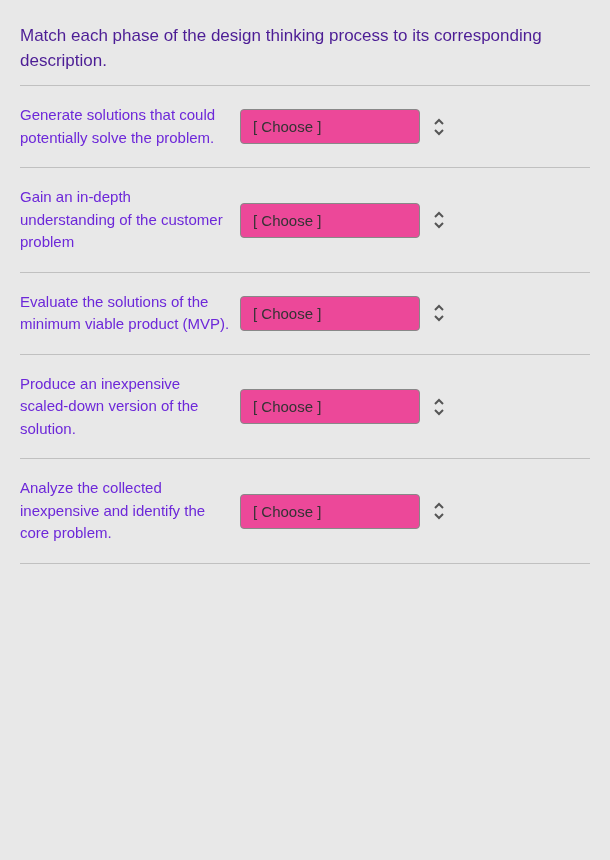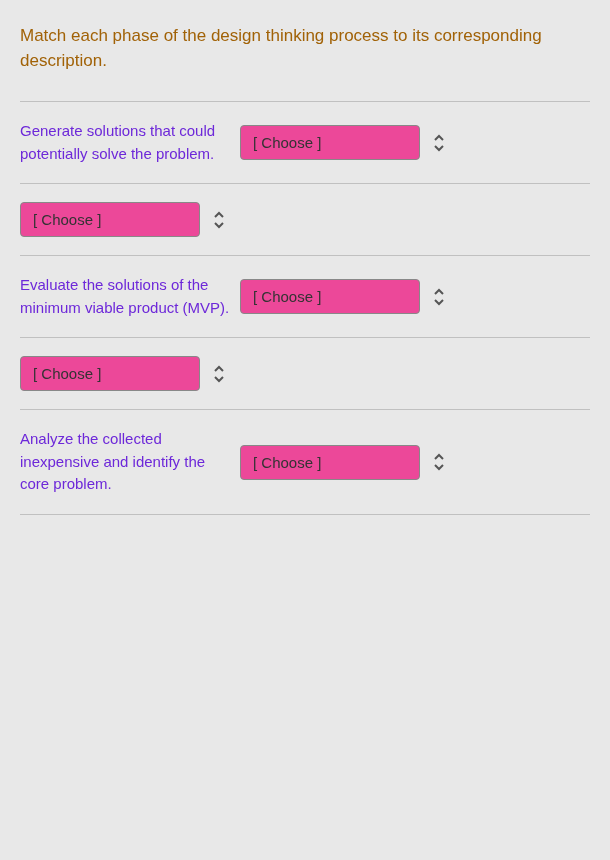--- a/index.html
+++ b/index.html
@@ -21,22 +21,22 @@
       width: 610px;
       min-height: 860px;
       background-color: #e8e8e8;
       padding: 24px 20px 30px 20px;
     }
 
     .question-title {
       font-size: 17px;
       font-weight: 400;
       line-height: 1.45;
-      color: #a16207;
-      margin-bottom: 28px;
+      color: #4c1d95;
+      margin-bottom: 12px;
     }
 
     .divider {
       border: none;
       border-top: 1px solid #c0c0c0;
       margin: 0;
     }
 
     .row {
       display: flex;
@@ -118,20 +118,21 @@
           <div class="select-container"><select class="row-select"><option value="[ Choose ]">[ Choose ]</option><option value="Empathize">Empathize</option><option value="Define">Define</option><option value="Ideate">Ideate</option><option value="Prototype">Prototype</option><option value="Test">Test</option></select></div>
           <span class="chevron-icon">
             <svg viewBox="0 0 18 18" fill="none" stroke="#555" stroke-width="2">
     <polyline points="5,6 9,2 13,6"></polyline>
     <polyline points="5,12 9,16 13,12"></polyline>
   </svg>
           </span>
         </div>
       </div>
       <div class="row">
+        <div class="row-description">Gain an in-depth understanding of the customer problem</div>
         <div class="row-select-wrapper">
           <div class="select-container"><select class="row-select"><option value="[ Choose ]">[ Choose ]</option><option value="Empathize">Empathize</option><option value="Define">Define</option><option value="Ideate">Ideate</option><option value="Prototype">Prototype</option><option value="Test">Test</option></select></div>
           <span class="chevron-icon">
             <svg viewBox="0 0 18 18" fill="none" stroke="#555" stroke-width="2">
     <polyline points="5,6 9,2 13,6"></polyline>
     <polyline points="5,12 9,16 13,12"></polyline>
   </svg>
           </span>
         </div>
       </div>
@@ -141,20 +142,21 @@
           <div class="select-container"><select class="row-select"><option value="[ Choose ]">[ Choose ]</option><option value="Empathize">Empathize</option><option value="Define">Define</option><option value="Ideate">Ideate</option><option value="Prototype">Prototype</option><option value="Test">Test</option></select></div>
           <span class="chevron-icon">
             <svg viewBox="0 0 18 18" fill="none" stroke="#555" stroke-width="2">
     <polyline points="5,6 9,2 13,6"></polyline>
     <polyline points="5,12 9,16 13,12"></polyline>
   </svg>
           </span>
         </div>
       </div>
       <div class="row">
+        <div class="row-description">Produce an inexpensive scaled-down version of the solution.</div>
         <div class="row-select-wrapper">
           <div class="select-container"><select class="row-select"><option value="[ Choose ]">[ Choose ]</option><option value="Empathize">Empathize</option><option value="Define">Define</option><option value="Ideate">Ideate</option><option value="Prototype">Prototype</option><option value="Test">Test</option></select></div>
           <span class="chevron-icon">
             <svg viewBox="0 0 18 18" fill="none" stroke="#555" stroke-width="2">
     <polyline points="5,6 9,2 13,6"></polyline>
     <polyline points="5,12 9,16 13,12"></polyline>
   </svg>
           </span>
         </div>
       </div>

